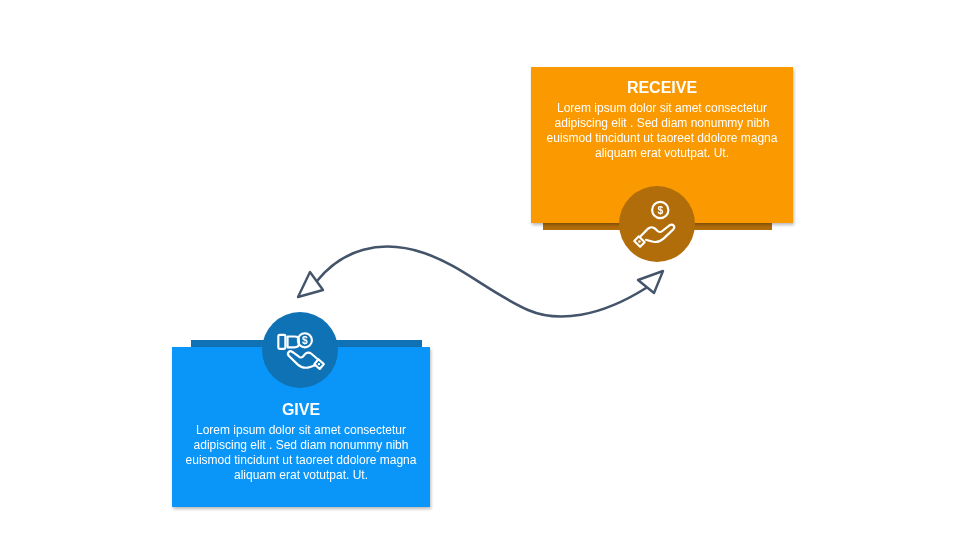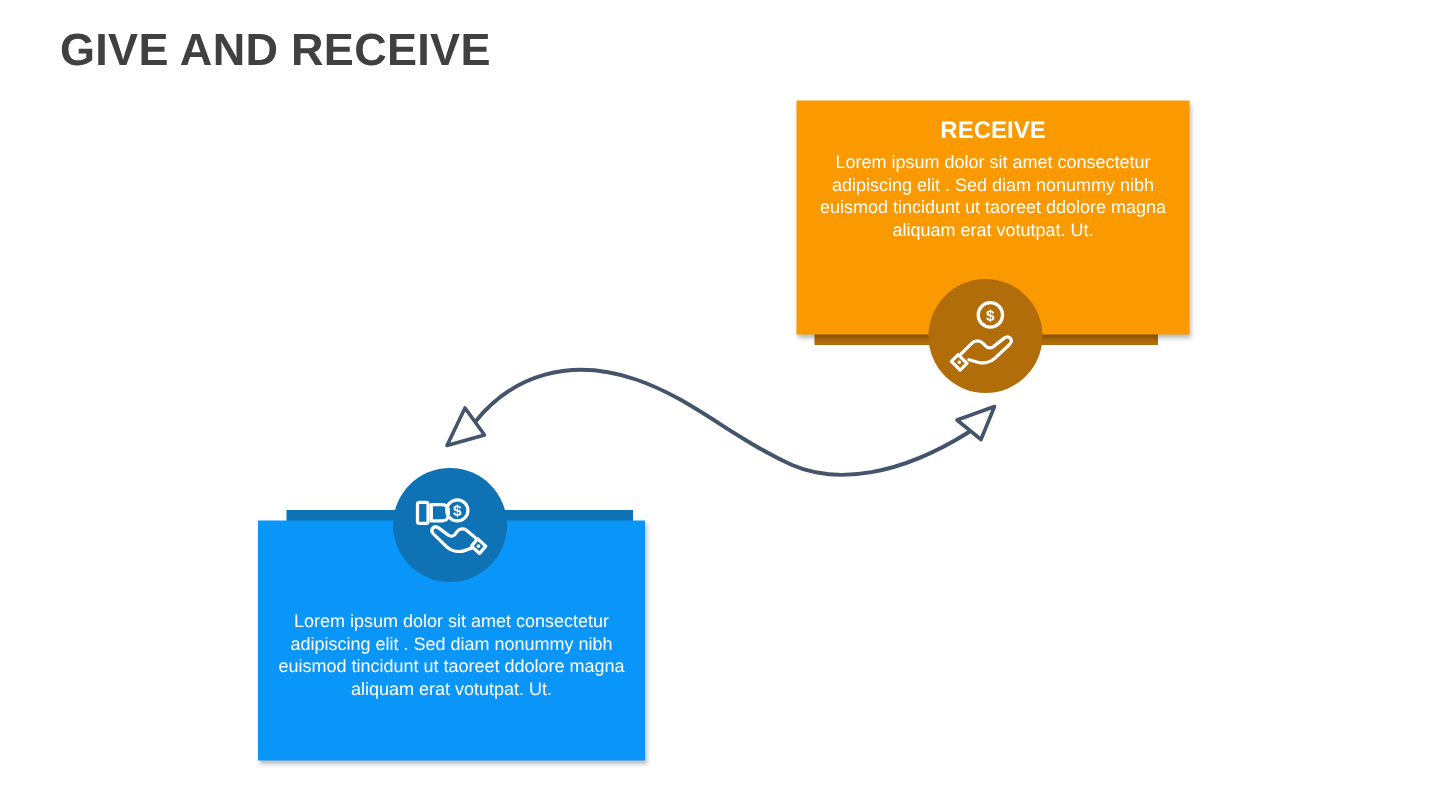--- a/index.html
+++ b/index.html
@@ -46,21 +46,20 @@
   
   .card-give .accent-bar { left:191px; top:340px; width:231px; height:9px; background:var(--give-accent,#0F72B5); }
   .card-give .box { left:172px; top:347px; width:258px; height:160px; background:var(--give-box,#0A96F8); color:var(--give-text,#fff); padding-top:55px; }
   .card-give .icon-circle { left:262px; top:312px; background:var(--give-accent,#0F72B5); }
 </style>
 </head>
 <body>
 
 <div class="slide">
 
-  <h1 class="slide-title">GIVE AND RECEIVE</h1>
 
   <svg class="connector" viewBox="0 0 960 540">
     <path class="shaft" d="M 317 281 C 342 250, 380 238, 424 253 C 462 266, 488 292, 528 310 C 558 323, 600 317, 646 288"></path>
     <path class="head" d="M 298 297 L 310 272 L 323 290 Z"></path>
     <path class="head" d="M 663 271 L 638 280 L 654 293 Z"></path>
   </svg>
 
   <div class="card card-receive">
     <div class="accent-bar"></div>
     <div class="box">
@@ -74,20 +73,21 @@
         <path class="li" d="M9 35 L15.5 28.5 C17.5 26.5 20.5 26.5 22.5 28.5 L24.5 30.5 C25.5 31.5 27.5 31.6 28.6 30.7 L35.5 25.3 C38.5 23.2 41.5 26.5 38.8 29.2 L30 37.5 C27 40.2 22.5 41.2 18.6 40 L13.8 38.6"></path>
         <path class="li" d="M7.2 35.4 L12.6 40.8 L8.4 45 L3 39.6 Z"></path>
         <circle class="dot" cx="7.8" cy="40.2" r="1.1"></circle>
       </svg>
     </div>
   </div>
 
   <div class="card card-give">
     <div class="accent-bar"></div>
     <div class="box">
+      <div class="card-title">GIVE</div>
       <p class="card-body">Lorem ipsum dolor sit amet consectetur adipiscing elit . Sed diam nonummy nibh euismod tincidunt ut taoreet ddolore magna aliquam erat votutpat. Ut.</p>
     </div>
     <div class="icon-circle">
       <svg width="52" height="52" viewBox="0 0 48 48">
         <rect class="li" x="4" y="10" width="6.5" height="13" rx="1.2"></rect>
         <path class="li" d="M12.5 11.5 h6.5 c2.5 0 4 1.5 4 3.5 v3 c0 2 -1.5 3.5 -4 3.5 h-6.5 Z"></path>
         <circle class="li" cx="28.5" cy="15" r="6.5"></circle>
         <text class="coin-glyph" x="28.5" y="18.4">$</text>
         <circle class="dot" cx="13.5" cy="26" r="0.9"></circle>
         <circle class="dot" cx="17" cy="26" r="0.9"></circle>

